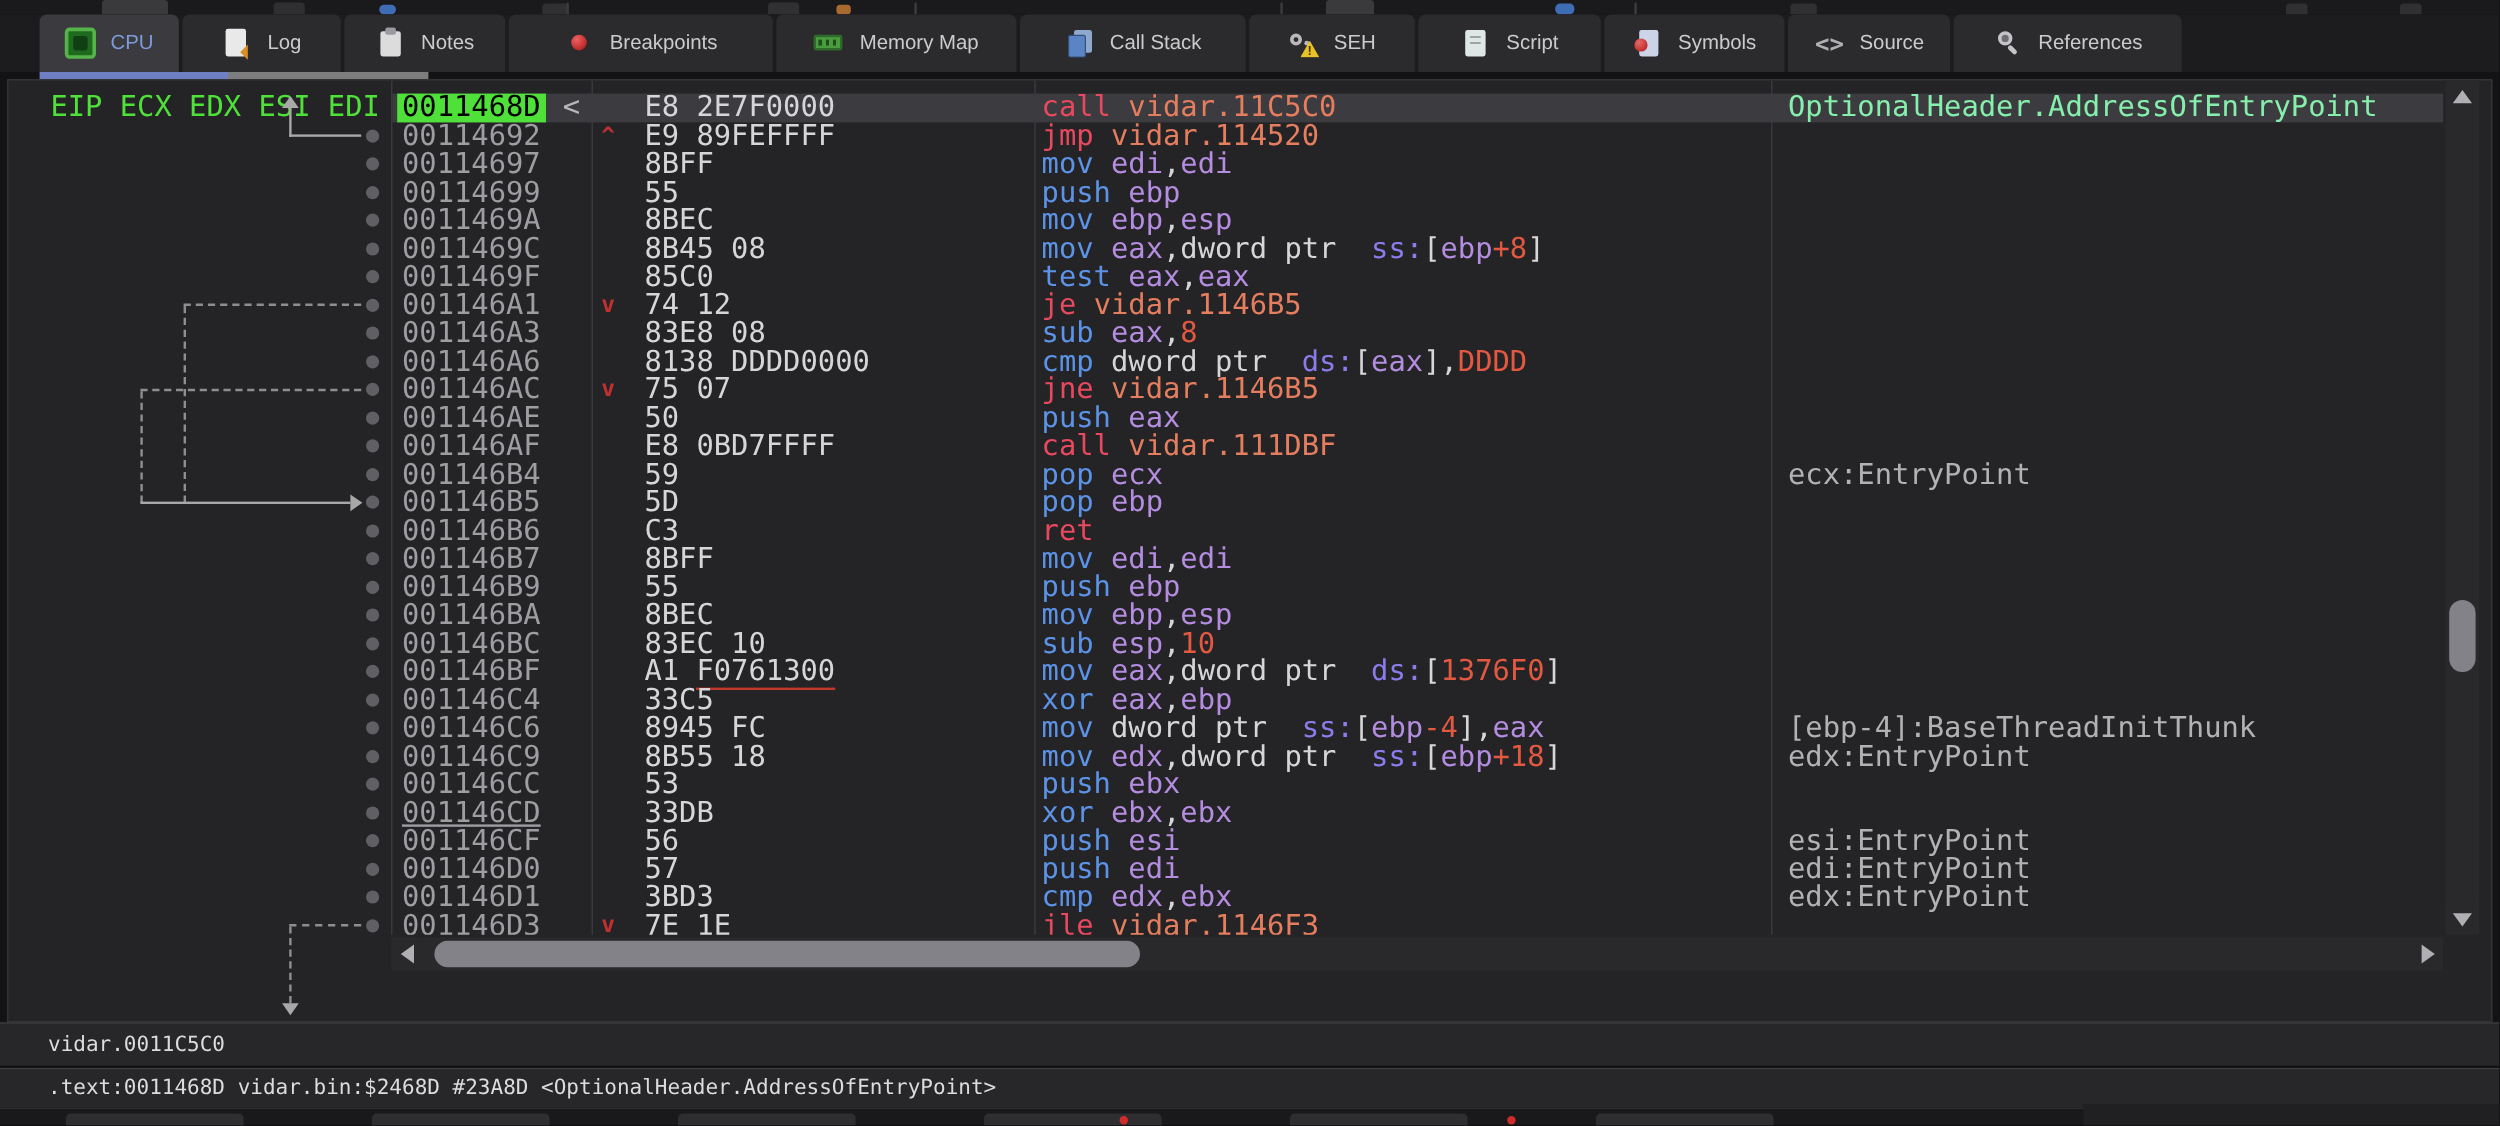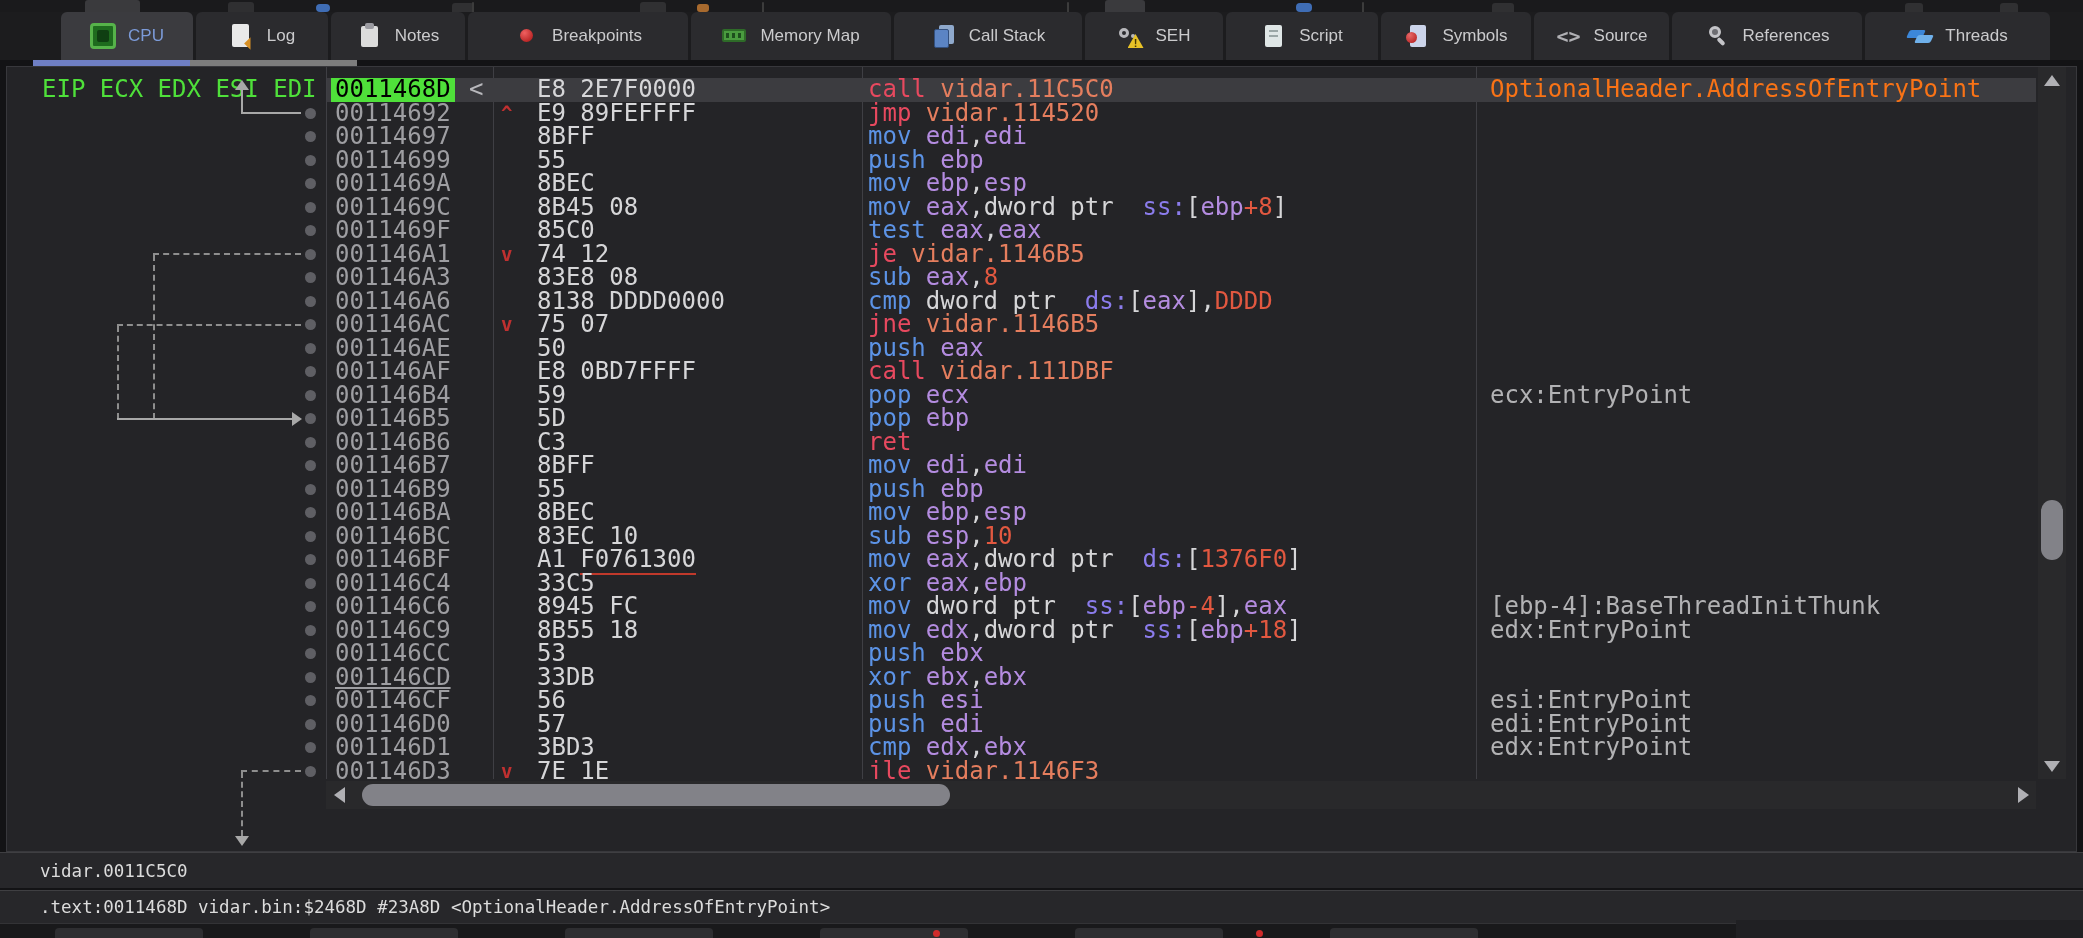--- a/index.html
+++ b/index.html
@@ -72,21 +72,21 @@
   .bp-dot{position:absolute;width:11px;height:11px;border-radius:50%;background:#5f5f64;}
   .cell{position:absolute;height:24px;line-height:23.5px;font-size:24px;white-space:pre;}
   .addr{color:#9e9ea2;}
   .addrbox{background:#4fe03a;color:#000;padding:0 4px;display:inline-block;}
   .eipmark{color:#b8b8bc;}
   .bytes{color:#d6d6d8;}
   .mark{position:absolute;font-size:19px;line-height:23.5px;color:#c03030;font-weight:bold;}
   .tk-b{color:#5c93e6}.tk-r{color:#e8495f}.tk-t{color:#e57e5e}.tk-v{color:#b48ce0}
   .tk-n{color:#e25840}.tk-w{color:#d6d6d8}.tk-s{color:#8b7cec}
   .tk-u{color:#d6d6d8;border-bottom:2px solid #c0392b;}
-  .cm-gray{color:#b2b2b4}.cm-violet{color:#f97316}
+  .cm-gray{color:#b2b2b4}.cm-violet{color:#86efac}
   #reg-labels{position:absolute;left:35px;top:11px;font-size:24px;line-height:23.5px;color:#4fe03a;white-space:pre;}
 
   
   .jl{position:absolute;}
   .jl-sh{height:2px;background:#a8a8a8;}
   .jl-sv{width:2px;background:#a8a8a8;}
   .jl-dh{height:0;border-top:2px dashed #8e8e8e;}
   .jl-dv{width:0;border-left:2px dashed #8e8e8e;}
   .arr-up{width:0;height:0;border-left:7px solid transparent;border-right:7px solid transparent;border-bottom:10px solid #a8a8a8;}
   .arr-down{width:0;height:0;border-left:7px solid transparent;border-right:7px solid transparent;border-top:10px solid #a8a8a8;}
@@ -135,21 +135,21 @@
     <div class="frag" style="left:1067px;width:2px;height:10px;background:#3c3c3c;"></div>
     <div class="frag" style="left:1105px;width:40px;height:12px;background:#3a3a3d;"></div>
     <div class="frag" style="left:1296px;width:16px;height:9px;background:#3f6db5;border-radius:4px;"></div>
     <div class="frag" style="left:1362px;width:2px;height:10px;background:#3c3c3c;"></div>
     <div class="frag" style="left:1492px;width:22px;height:9px;background:#303032;"></div>
     <div class="frag" style="left:1905px;width:18px;height:9px;background:#303032;"></div>
     <div class="frag" style="left:2000px;width:18px;height:9px;background:#303032;"></div>
   </div>
 
   <div id="tabbar">
-      <div class="tab active" style="width: 132px; margin-left: 28px;">
+      <div class="tab active" style="width: 116px;">
         <span class="ticon i-cpu"></span>
         <span class="label">CPU</span>
       </div>
       <div class="tab" style="width: 132px;">
         <span class="ticon i-log"></span>
         <span class="label">Log</span>
       </div>
       <div class="tab" style="width: 134px;">
         <span class="ticon i-notes"></span>
         <span class="label">Notes</span>
@@ -178,24 +178,20 @@
         <span class="ticon i-sym"></span>
         <span class="label">Symbols</span>
       </div>
       <div class="tab" style="width: 135px;">
         <span class="ticon i-src">&lt;&gt;</span>
         <span class="label">Source</span>
       </div>
       <div class="tab" style="width: 190px;">
         <span class="ticon i-ref"></span>
         <span class="label">References</span>
-      </div>
-      <div class="tab" style="width: 185px;">
-        <span class="ticon i-thr"></span>
-        <span class="label">Threads</span>
       </div>
     </div>
   <div id="u-blue"></div>
   <div id="u-gray"></div>
 
   <div id="panel">
     <div id="rows-layer">
       <div id="reg-labels" class="mono">EIP ECX EDX ESI EDI</div>
 
       <div class="colsep" style="left:319px;"></div>

